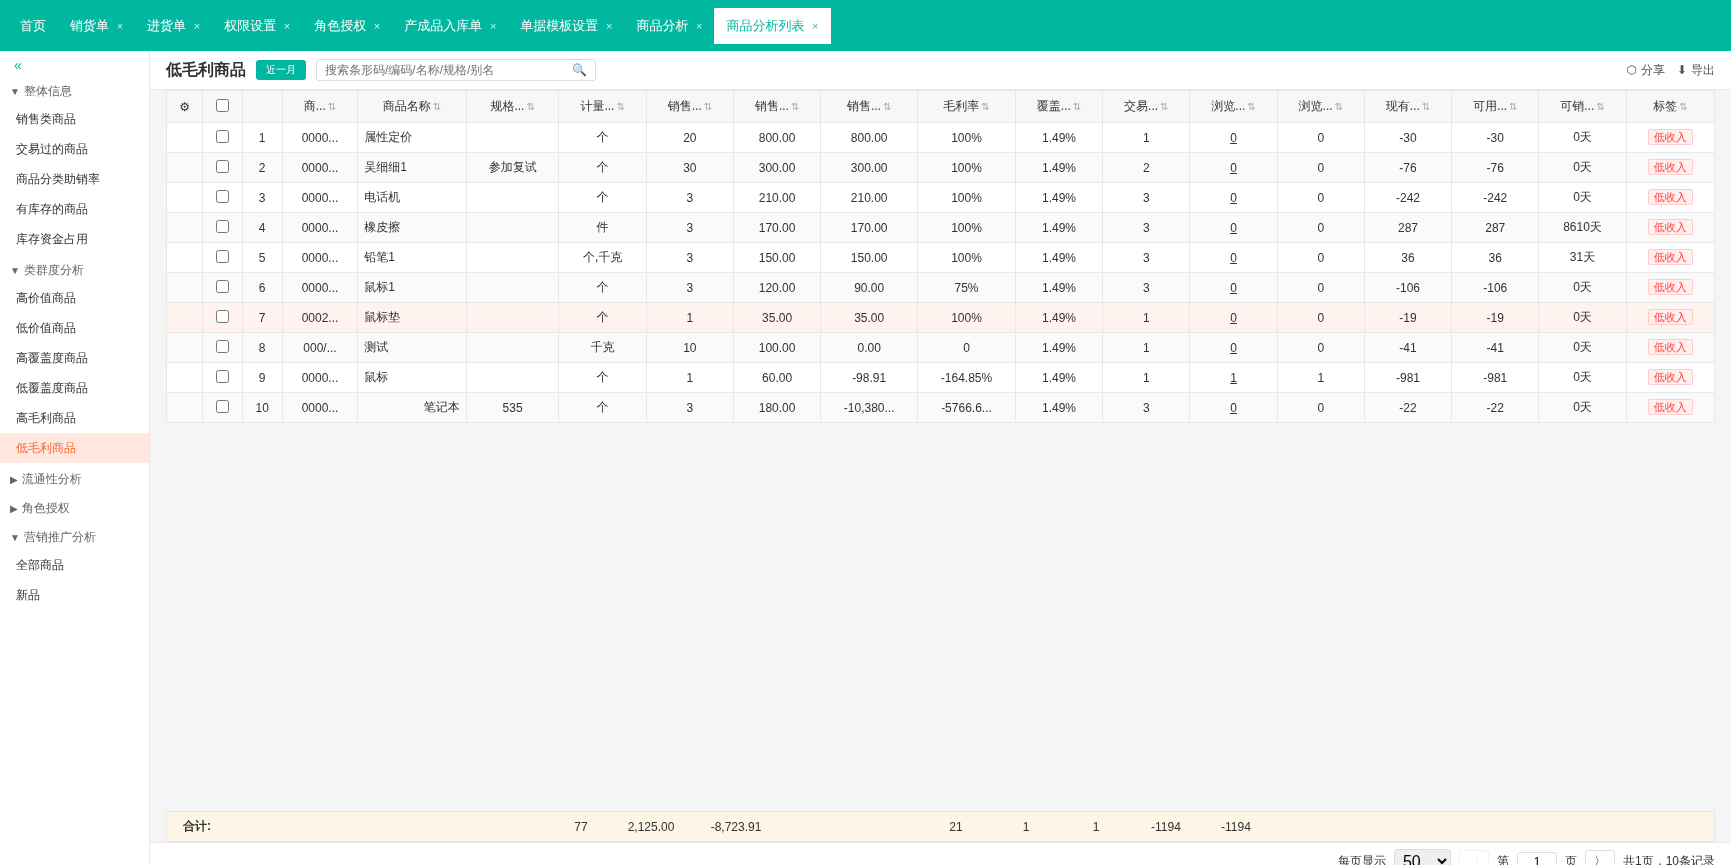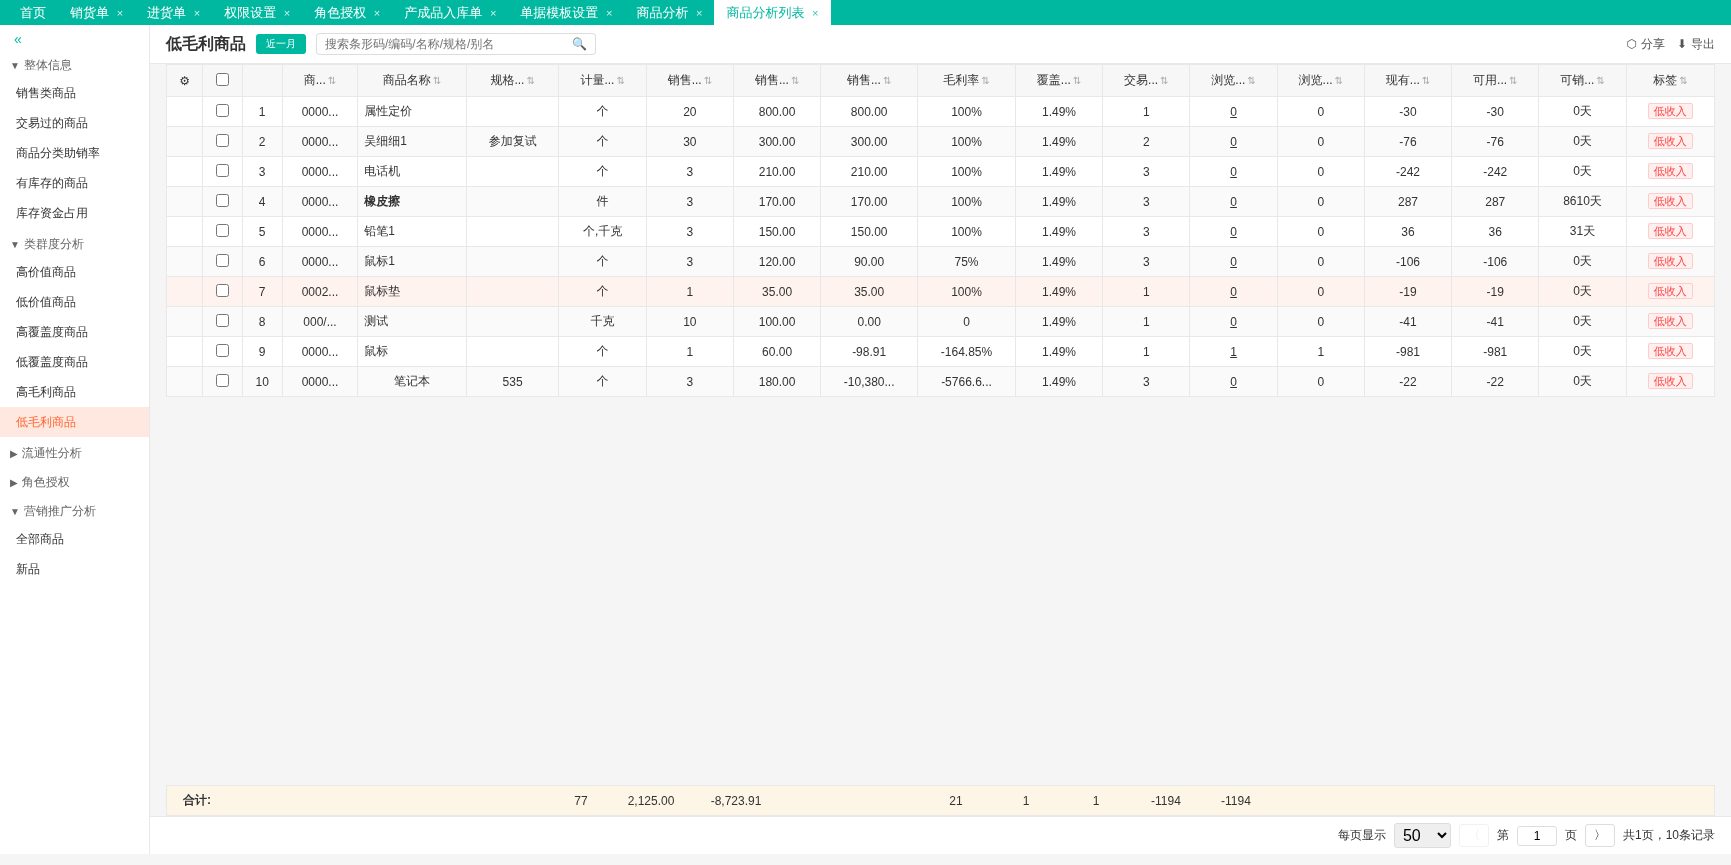--- a/index.html
+++ b/index.html
@@ -3,21 +3,21 @@
   <meta charset="utf-8">
   <style>
     * { box-sizing: border-box; margin: 0; padding: 0; }
     body { font-family: "Microsoft YaHei", "PingFang SC", sans-serif; font-size: 12px; background: #f5f5f5; color: #333; }
 
     
     .top-nav {
       background: #00b8a0;
       display: flex;
       align-items: center;
-      height: 25px;
+      height: 51px;
       padding: 0 8px;
     }
     .top-nav-item {
       color: #fff;
       padding: 0 12px;
       height: 36px;
       line-height: 36px;
       cursor: pointer;
       font-size: 13px;
       white-space: nowrap;
@@ -434,21 +434,21 @@
       <td>-242</td>
       <td>-242</td>
       <td class="val-red">0天</td>
       <td><span class="tag-low-income">低收入</span></td>
     </tr>
             <tr>
       <td></td>
       <td class="checkbox-cell"><input type="checkbox" style=""></td>
       <td>4</td>
       <td>0000...</td>
-      <td style="text-align:left;font-weight:bold;">橡皮擦</td>
+      <td style="text-align:left;">橡皮擦</td>
       <td></td>
       <td>件</td>
       <td>3</td>
       <td>170.00</td>
       <td class="">170.00</td>
       <td>100%</td>
       <td>1.49%</td>
       <td>3</td>
       <td class="val-link">0</td>
       <td>0</td>
@@ -560,21 +560,21 @@
       <td>-981</td>
       <td>-981</td>
       <td class="val-red">0天</td>
       <td><span class="tag-low-income">低收入</span></td>
     </tr>
             <tr>
       <td></td>
       <td class="checkbox-cell"><input type="checkbox" style=""></td>
       <td>10</td>
       <td>0000...</td>
-      <td style="text-align:center;margin-top:16px;">笔记本</td>
+      <td style="text-align:right;margin-top:16px;">笔记本</td>
       <td>535</td>
       <td>个</td>
       <td>3</td>
       <td>180.00</td>
       <td class="val-red">-10,380...</td>
       <td>-5766.6...</td>
       <td>1.49%</td>
       <td>3</td>
       <td class="val-link">0</td>
       <td>0</td>

